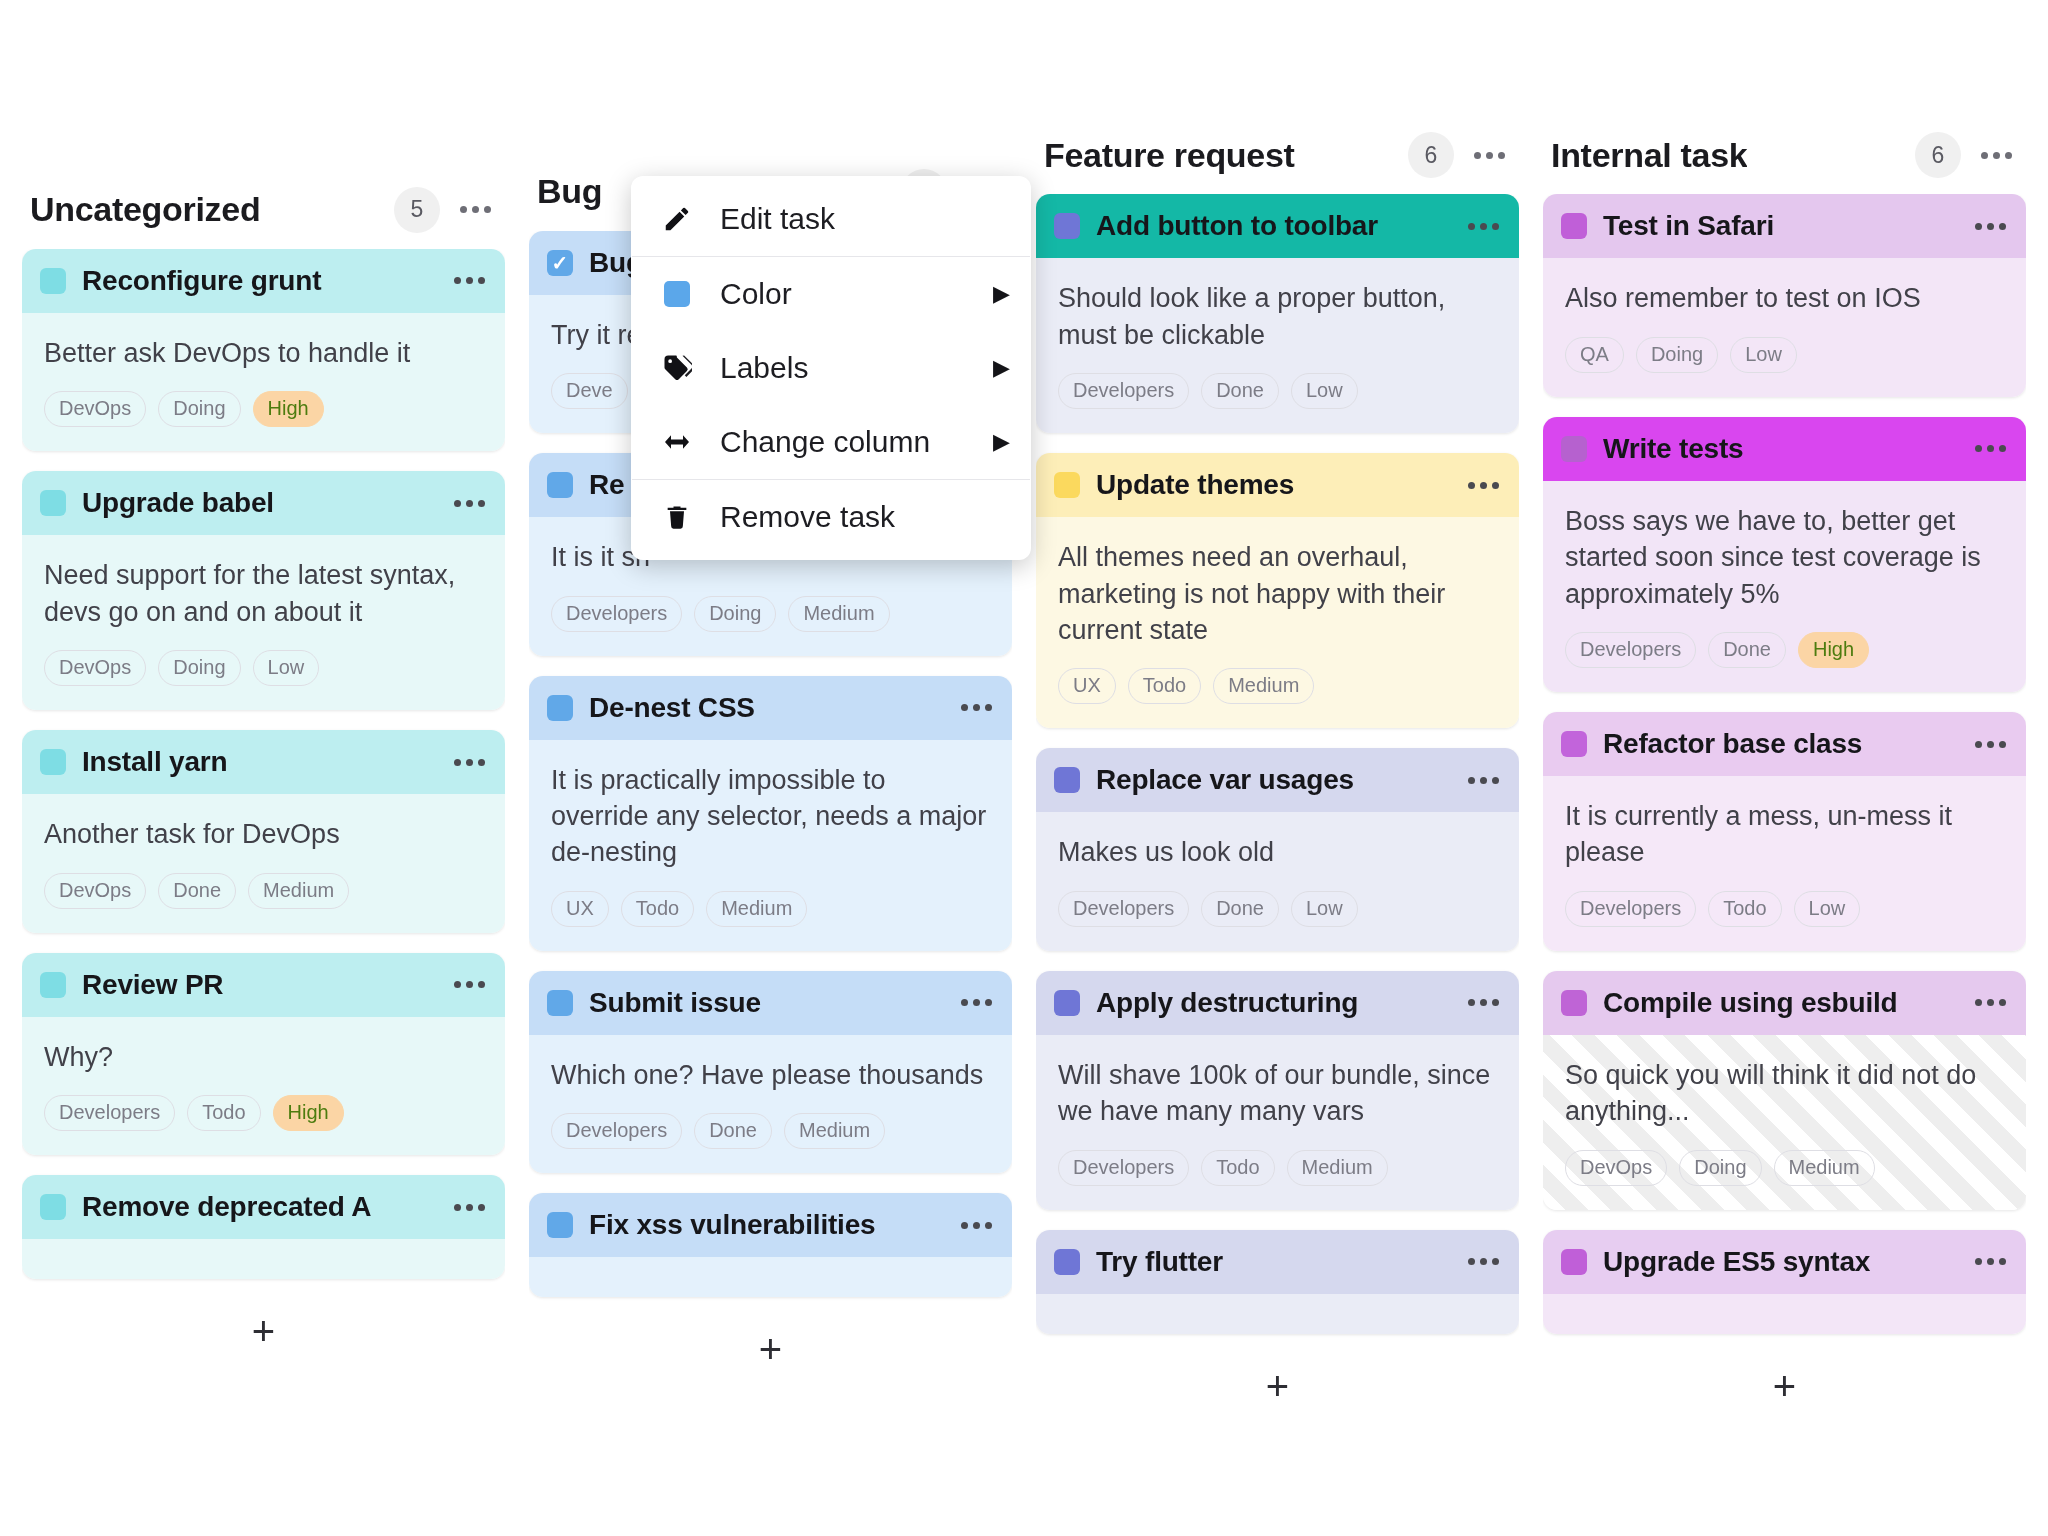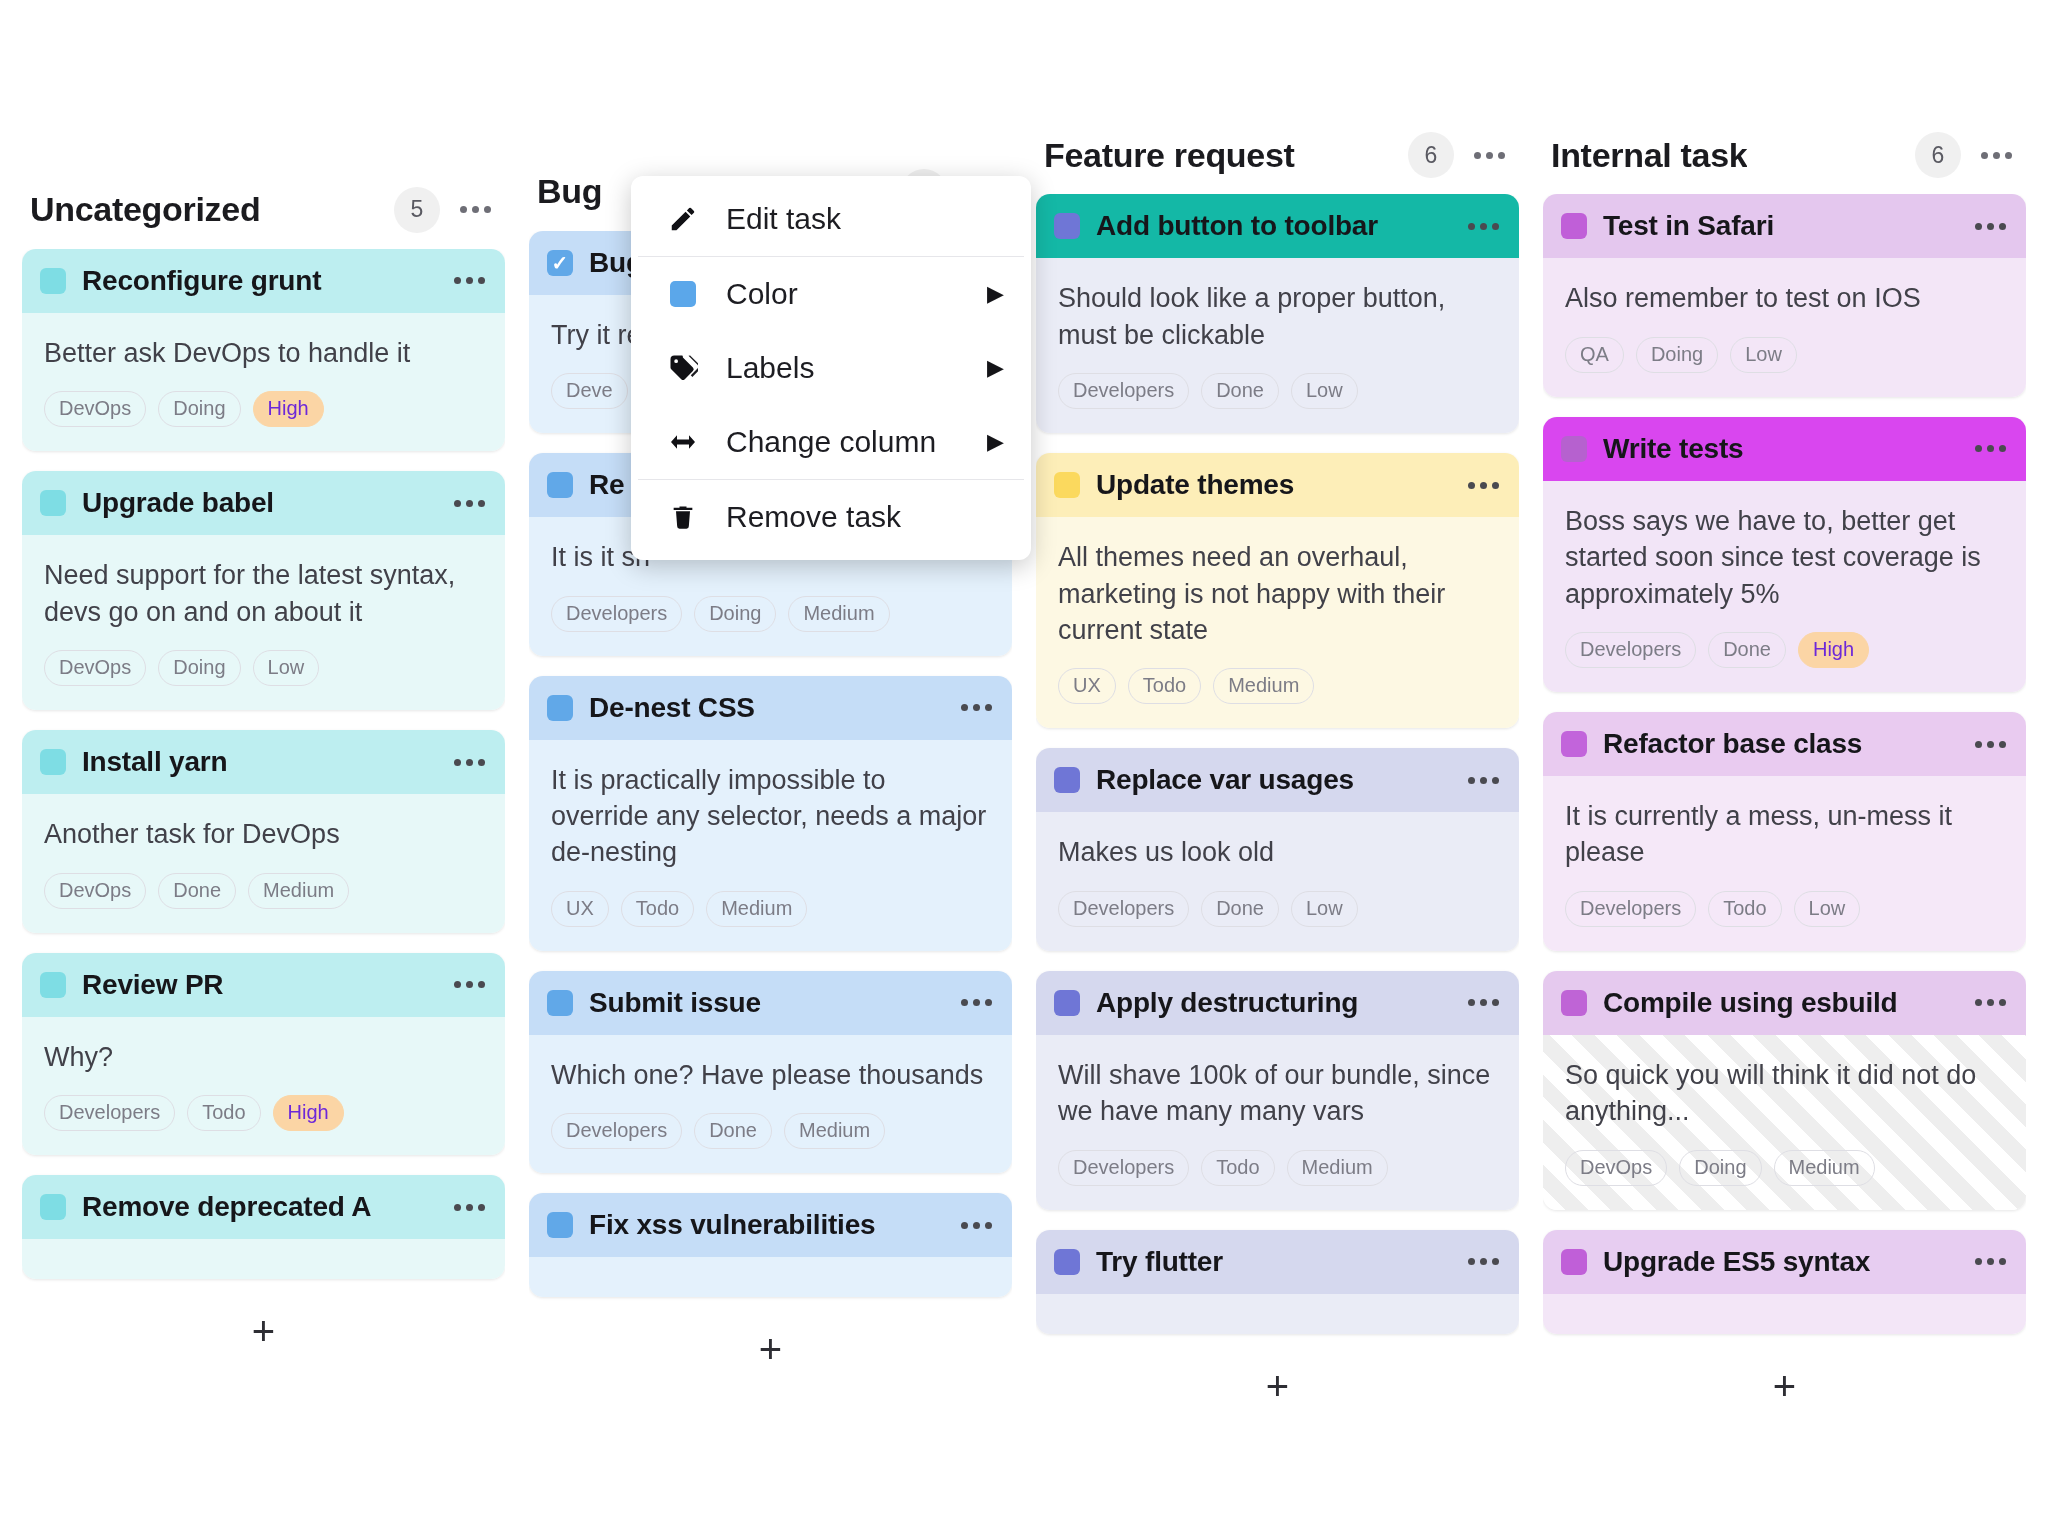--- a/index.html
+++ b/index.html
@@ -119,21 +119,21 @@
     color: #7c7c86;
     border: 1.5px solid #dedee4;
     border-radius: 999px;
     padding: 5px 14px 6px 14px;
     background: transparent;
     white-space: nowrap;
   }
   .tag.high {
     background: #fbd5a5;
     border-color: #fbd5a5;
-    color: #6d28d9;
+    color: #4d7c0f;
   }
   .add-row {
     height: 96px;
     display: flex;
     align-items: center;
     justify-content: center;
     flex: none;
   }
   .add-btn {
     font-size: 40px;
@@ -147,21 +147,21 @@
   
   #ctx-menu {
     position: absolute;
     left: 631px; top: 176px;
     width: 400px;
     background: #ffffff;
     border-radius: 12px;
     box-shadow: 0 6px 26px rgba(0,0,0,0.22);
     z-index: 50;
     overflow: hidden;
-    padding: 6px 7px;
+    padding: 6px 1px;
   }
   .mi {
     display: flex;
     align-items: center;
     padding: 20px 20px 20px 28px;
     gap: 26px;
     cursor: pointer;
   }
   .mi-label { font-size: 30px; color: #1d1d22; flex: 1 1 auto; }
   .mi-icon { width: 34px; display: flex; align-items: center; justify-content: center; flex: none; }

